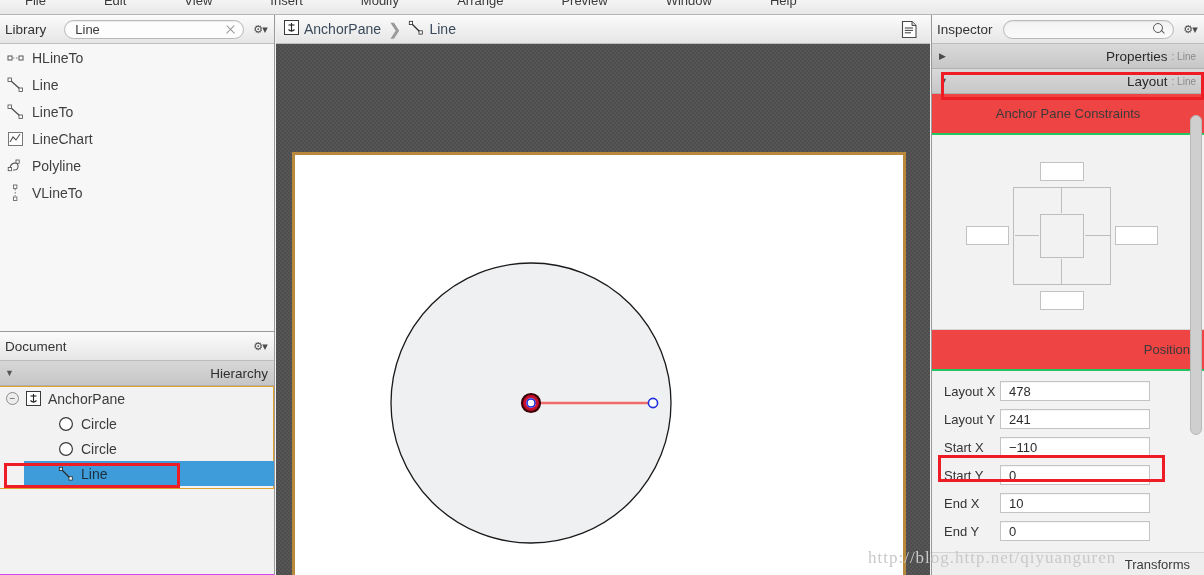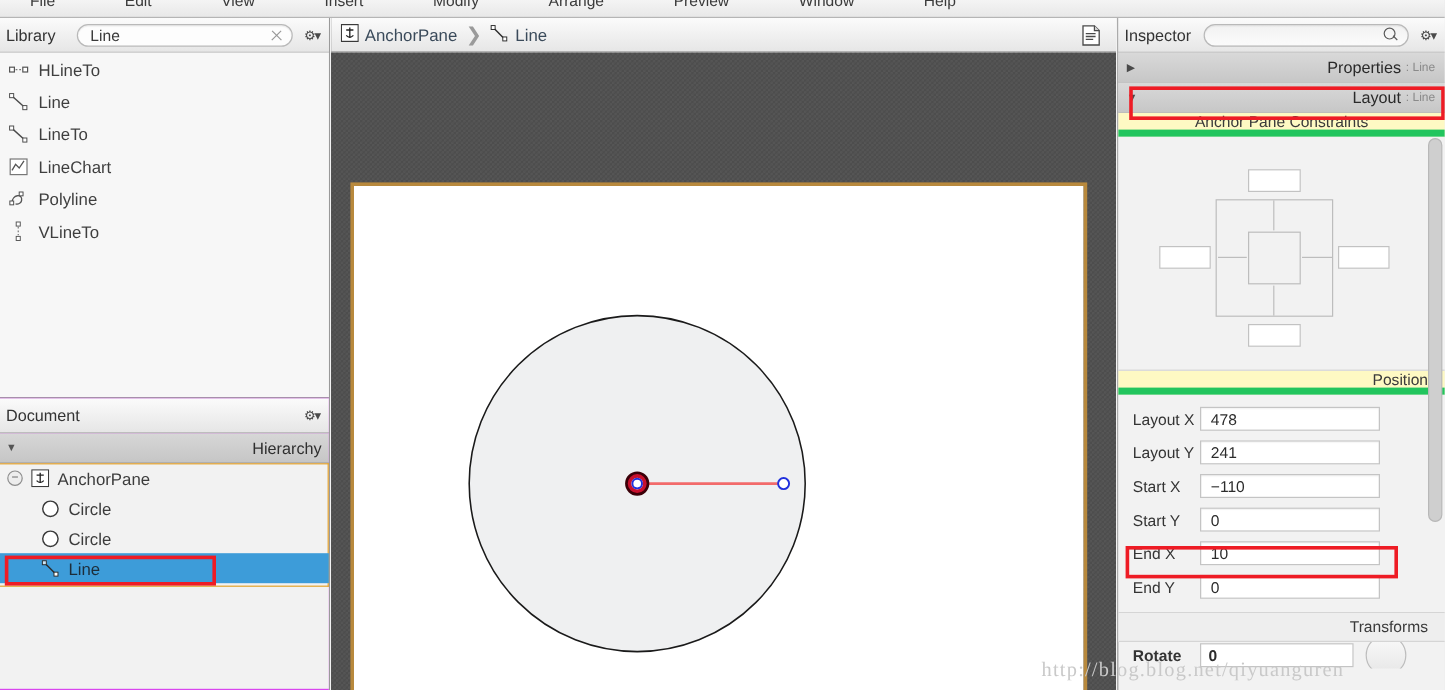--- a/index.html
+++ b/index.html
@@ -99,21 +99,21 @@
   .hier-bar .ttl { font-size: 13.5px; color: #2f2f2f; }
 
   .tree { position: relative; background: #f2f2f2; height: 188px; }
   .tree-frame {
     position: absolute; left: 0; top: 0; right: 0; height: 103px;
     border: 1px solid #e0a32c; border-left: none; border-right: 1px solid #e0a32c;
     pointer-events: none;
   }
   .tree-row { height: 25px; display: flex; align-items: center; position: relative; }
   .tree-row.depth1 { padding-left: 6px; }
-  .tree-row.depth2 { padding-left: 32px; }
+  .tree-row.depth2 { padding-left: 32px; margin-left: 24px; }
   .tree-row.selected { background: #3d9cd9; }
   .tree-row.selected .tree-label { color: #1d2d3a; }
   .disclose {
     width: 13px; height: 13px; border-radius: 50%;
     border: 1px solid #8d8d8d; background: #ededed;
     display: flex; align-items: center; justify-content: center;
     margin-right: 4px; font-size: 10px; line-height: 1; color: #5a5a5a;
   }
   .tree-icon { width: 20px; height: 18px; display:flex; align-items:center; justify-content:center; }
   .tree-label { font-size: 14px; color: #3c3c3c; margin-left: 5px; }
@@ -183,23 +183,23 @@
     border-bottom: 1px solid #b0b0b0;
     display: flex; align-items: center; justify-content: flex-end;
     padding: 0 8px 0 5px;
     position: relative;
   }
   .accordion-row .tri { position: absolute; left: 7px; font-size: 9px; color: #4a4a4a; }
   .acc-title { font-size: 13.5px; color: #2a2a2a; }
   .acc-sub { font-size: 10px; color: #8a8a8a; margin-left: 4px; }
 
   .section-hdr {
-    height: 20px;
-    background: #fef9c3;
-    border-bottom: 6px solid #22c55e;
+    height: 41px;
+    background: #ef4444;
+    border-bottom: 2px solid #22c55e;
     display: flex; align-items: center; justify-content: flex-end;
     padding-right: 14px;
     font-size: 13px; color: #3a3a3a;
   }
   .section-hdr.right-lbl { justify-content: flex-end; }
   .section-hdr.center-lbl { justify-content: center; padding-right: 0; }
 
   
   .anchor-widget {
     position: relative; height: 195px; background: #f2f2f2;
@@ -567,15 +567,15 @@
 
     <div class="insp-scroll">
       <div class="thumb"></div>
     </div>
   </div>
 
   <div class="annot" style="left:941px; top:72px; width:263px; height:28px;"></div>
   <div class="annot" style="left:938px; top:455px; width:227px; height:27px;"></div>
   <div class="annot" style="left:4px; top:463px; width:176px; height:25px;"></div>
 
-  <div class="watermark">http://blog.blog.net/qiyuanguren</div>
+  <div class="watermark">http://blog.http.net/qiyuanguren</div>
 
 </div>
 
 </body></html>

